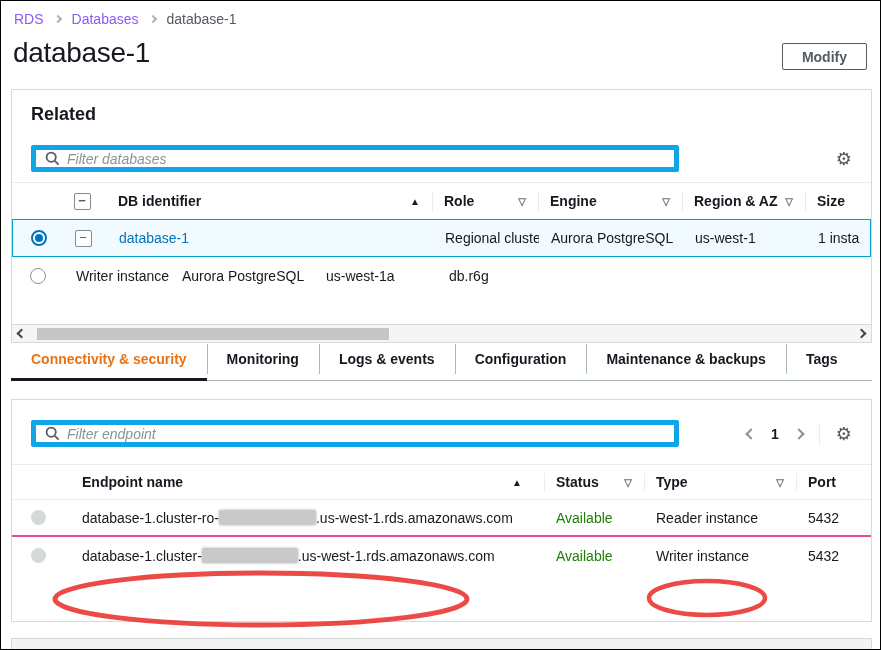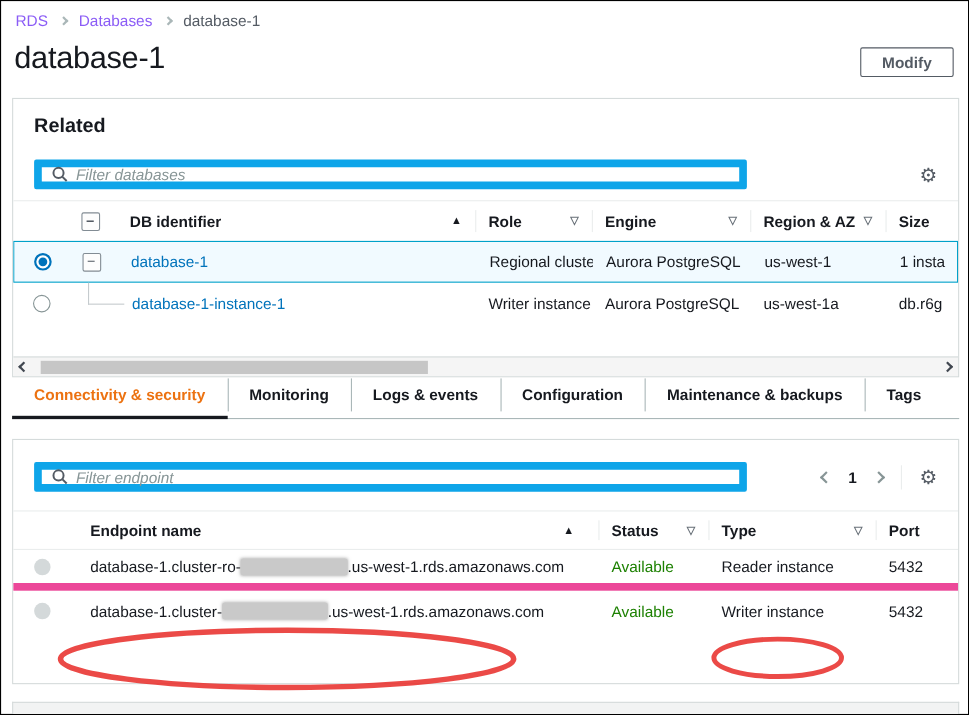--- a/index.html
+++ b/index.html
@@ -25,21 +25,21 @@
   .panel { position: absolute; left: 10px; width: 861px; background: #fff; border: 1px solid #d5dbdb; }
   .panel-related { top: 88px; height: 254px; overflow: hidden; }
   .panel-endpoints { top: 398px; height: 223px; overflow: hidden; }
   .panel-head { padding: 14px 26px 0 19px; display: flex; justify-content: space-between; align-items: flex-start; }
   .panel-title { font-size: 18px; font-weight: 700; line-height: 21px; }
   .panel-title .count { color: #687078; font-weight: 400; }
   .head-buttons { display: flex; gap: 10px; }
   .head-buttons .gap { margin-left: 15px; }
   
   .filter-row { margin: 20px 19px 0; display: flex; align-items: center; }
-  .search-box { width: 648px; height: 27px; border: 7px solid #0ea5e9; border-radius: 2px; background: #fff; display: flex; align-items: center; padding: 0 9px; gap: 7px; }
+  .search-box { width: 648px; height: 27px; border: 5px solid #0ea5e9; border-radius: 2px; background: #fff; display: flex; align-items: center; padding: 0 9px; gap: 7px; }
   .search-box input { border: none; outline: none; flex: 1; font-size: 14px; font-family: inherit; color: #16191f; background: transparent; }
   .search-box input::placeholder { color: #879596; font-style: italic; }
   .filter-spacer { flex: 1; }
   .gear { color: #545b64; font-size: 18px; line-height: 18px; cursor: pointer; }
   .pagination { display: flex; align-items: center; gap: 16px; margin-right: 16px; }
   .pg-chev { width: 8px; height: 8px; border-top: 2px solid #879596; display: inline-block; cursor: pointer; }
   .pg-prev { border-left: 2px solid #879596; transform: rotate(-45deg); }
   .pg-next { border-right: 2px solid #879596; transform: rotate(45deg); }
   .pg-num { font-weight: 700; }
   .vdiv { width: 1px; height: 22px; background: #eaeded; margin-right: 16px; }
@@ -82,21 +82,21 @@
   .tabs { position: absolute; left: 10px; top: 336px; width: 861px; height: 44px; display: flex; align-items: stretch; }
   .tabs::after { content: ""; position: absolute; left: 0; right: 0; bottom: 0; height: 1px; background: #aab7b8; }
   .tab { padding: 0 20px; display: flex; align-items: center; font-weight: 700; font-size: 14px; color: #16191f; position: relative; cursor: pointer; }
   .tab + .tab::before { content: ""; position: absolute; left: 0; top: 7px; height: 30px; width: 1px; background: #aab7b8; }
   .tab.active { color: #ec7211; }
   .tab.active::after { content: ""; position: absolute; left: 0; right: 0; bottom: 0; height: 3px; background: #16191f; z-index: 2; }
   
   .ep-table { margin-top: 17px; }
   .ep-table .t-head { height: 36px; align-items: flex-end; }
   .ep-table .t-data { height: 37px; }
-  .ep-table .t-data.bline { border-bottom: 7px solid #ec4899; }
+  .ep-table .t-data.bline { border-bottom: 2px solid #ec4899; }
   .ec-sel { width: 52px; flex: none; display: flex; justify-content: center; }
   .ec-name { width: 480px; flex: none; }
   .ec-status { width: 100px; flex: none; }
   .ec-type { width: 152px; flex: none; }
   .ec-port { flex: 1; min-width: 0; }
   .name-flex { display: flex; align-items: center; padding: 0 22px 0 18px; }
   .redact { height: 15px; border-radius: 2px; background: #c9c9c9; box-shadow: 0 0 3px rgba(150,150,150,.7); flex: none; }
   .redact.r1 { width: 97px; }
   .redact.r2 { width: 96px; }
   .status-ok { color: #1d8102; }
@@ -177,23 +177,20 @@
       <div class="cell rc-role">Regional cluster</div>
       <div class="cell rc-eng">Aurora PostgreSQL</div>
       <div class="cell rc-reg">us-west-1</div>
       <div class="cell rc-size">1 insta</div>
     </div>
 
     <div class="t-row">
       <div class="rc-sel">
           <span class="radio"></span>
         </div>
-      <div class="tree-cell rc-id" style="width:368px;">
-        <span class="link">database-1-instance-1</span>
-      </div>
       <div class="cell rc-role">Writer instance</div>
       <div class="cell rc-eng">Aurora PostgreSQL</div>
       <div class="cell rc-reg">us-west-1a</div>
       <div class="cell rc-size">db.r6g</div>
     </div>
   </div>
 
   <div class="hscroll">
     <span class="sc-arrow sc-left"></span>
     <div class="sc-track">

